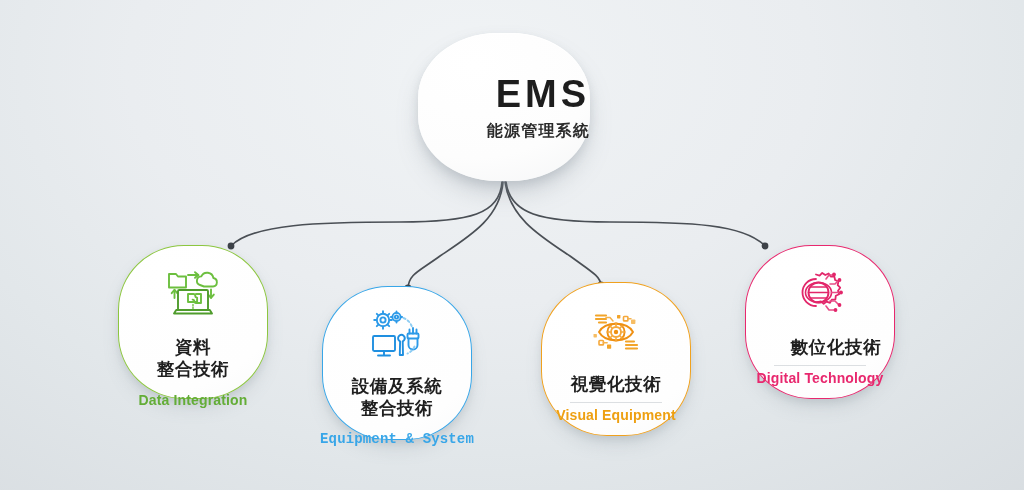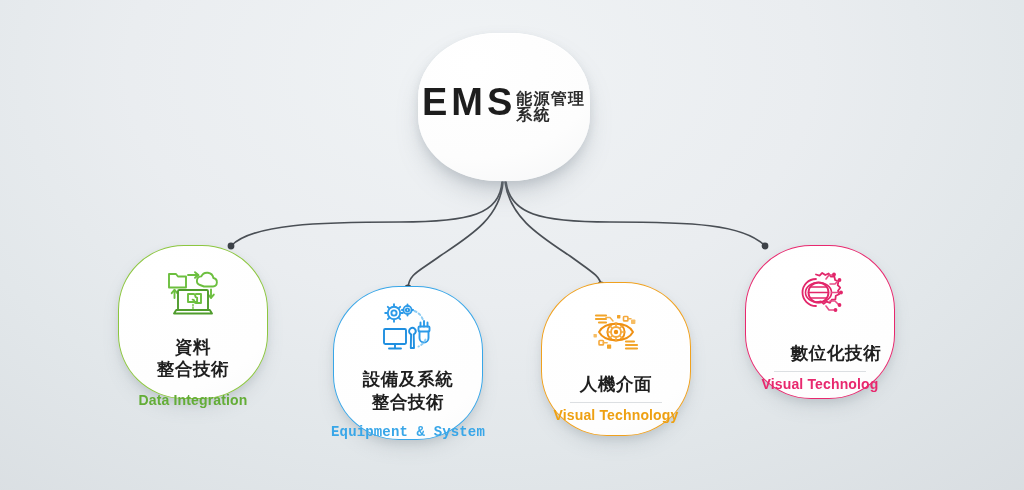--- a/index.html
+++ b/index.html
@@ -39,22 +39,22 @@
     top: 33px;
     width: 172px;
     height: 148px;
     border-radius: 46% 46% 46% 46% / 44% 44% 44% 44%;
     background: radial-gradient(ellipse 150% 130% at 32% 22%, #ffffff 0%, #fdfdfd 48%, #f3f4f5 82%, #eceef0 100%);
     box-shadow:
       0 14px 26px -6px rgba(120,132,142,0.38),
       0 4px 10px rgba(120,132,142,0.18),
       inset 0 1px 0 rgba(255,255,255,0.9);
     display: flex;
-    flex-direction: row;
-    align-items: center;
+    flex-direction: column;
+    align-items: flex-end;
     justify-content: center;
     z-index: 4;
   }
   .root-title {
     font-size: 38px;
     font-weight: bold;
     letter-spacing: 4px;
     color: #1d1d1d;
     line-height: 1;
     margin-bottom: 10px;
@@ -112,33 +112,33 @@
     font-size: 14px;
     font-weight: bold;
     letter-spacing: 0.15px;
     line-height: 1;
     text-align: center;
     white-space: nowrap;
   }
 
   
   #card-0 { left: 118px; top: 245px; border: 1.3px solid #8cc63f; }
-  #card-1 { left: 333px; top: 286px; border: 1.3px solid #38a6e8; justify-content: flex-end; }
+  #card-1 { left: 322px; top: 286px; border: 1.3px solid #38a6e8; }
   #card-2 { left: 541px; top: 282px; border: 1.3px solid #f0a11e; }
   #card-3 { left: 745px; top: 245px; border: 1.3px solid #e8286e; }
 
   #card-0 .card-sub { color: #63ad37; }
   #card-1 .card-sub { color: #38a6e8; font-family: Liberation Mono, monospace; }
   #card-2 .card-sub { color: #eea012; }
   #card-3 .card-sub { color: #e8286e; }
 
   
   #card-1 .card-title,
   #card-2 .card-title { margin-top: 14px; }
-  #card-3 .card-title { margin-top: 20px; padding-left: 32px; }
+  #card-3 .card-title { margin-top: 14px; padding-left: 32px; }
 </style>
 </head>
 <body>
 
 <div id="diagram">
 
   <svg id="connectors" viewBox="0 0 1024 490" xmlns="http://www.w3.org/2000/svg">
     <g fill="none" stroke="#4a4f55" stroke-width="1.7" stroke-linecap="round">
       <path d="M 502 182 C 500 214, 470 222, 400 222 C 320 222, 252 224, 231 246"></path>
       <path d="M 503 182 C 500 218, 470 236, 440 256 C 418 272, 409 274, 408 288"></path>
@@ -248,24 +248,24 @@
         <rect x="44" y="12.5" width="4.4" height="4.4" rx="0.7" fill="#f6bd64" stroke="none"></rect>
         <rect x="30" y="8" width="3.4" height="3.4" rx="0.6" fill="#f2a429" stroke="none"></rect>
         <rect x="12" y="33.5" width="4.4" height="4.4" rx="0.7" stroke="#f5a83b" stroke-width="1.6"></rect>
         <rect x="20" y="37.5" width="4.2" height="4.2" rx="0.6" fill="#f2a429" stroke="none"></rect>
         <rect x="6.5" y="27" width="3.4" height="3.4" rx="0.6" fill="#f6bd64" stroke="none"></rect>
 
         <path d="M16.2 35.7 h4 M41 11.7 h3" stroke="#f5b24d" stroke-width="1.4"></path>
       </svg>
     </div>
     <div class="card-title">
-      <div>人機介面</div>
-    </div>
-    <div class="card-divider"></div>
-    <div class="card-sub">Visual Technology</div>
+      <div>視覺化技術</div>
+    </div>
+    <div class="card-divider"></div>
+    <div class="card-sub">Visual Equipment</div>
   </div>
 
   <div class="card" id="card-3">
     <div class="card-icon">
       <svg width="56" height="50" viewBox="0 0 56 50" fill="none" stroke="#e2266a" stroke-width="1.9" stroke-linecap="round" stroke-linejoin="round">
 
         <path d="M24 4.5 l3.6 1.1 l2.6 -2.7 l3.1 2.1 l3.3 -1.5 l2.1 3.1 l3.6 -.2 l.8 3.6 l3.3 1.5 l-.7 3.6 l2.5 2.6 l-2.2 3 l1.1 3.5 l-3.3 1.5 l-.4 3.6 l-3.6 .3 l-1.8 3.2 l-3.4 -1.2 l-2.9 2.2 l-2.7 -2.4 l-3.6 .7" stroke="#e2266a" stroke-width="1.8"></path>
 
         <path d="M24 9 a13.5 13.5 0 1 0 0 27" stroke="#e2266a" stroke-width="1.8"></path>
 
@@ -283,16 +283,16 @@
         <circle cx="49" cy="22.5" r="1.9" fill="#e2266a" stroke="none"></circle>
         <circle cx="47.5" cy="35" r="1.9" fill="#e2266a" stroke="none"></circle>
         <circle cx="43.5" cy="40" r="1.9" fill="#e2266a" stroke="none"></circle>
         <circle cx="42" cy="4.5" r="1.9" fill="#e2266a" stroke="none"></circle>
       </svg>
     </div>
     <div class="card-title">
       <div>數位化技術</div>
     </div>
     <div class="card-divider"></div>
-    <div class="card-sub">Visual Technolog</div>
+    <div class="card-sub">Digital Technology</div>
   </div>
 
 </div>
 
 </body></html>

